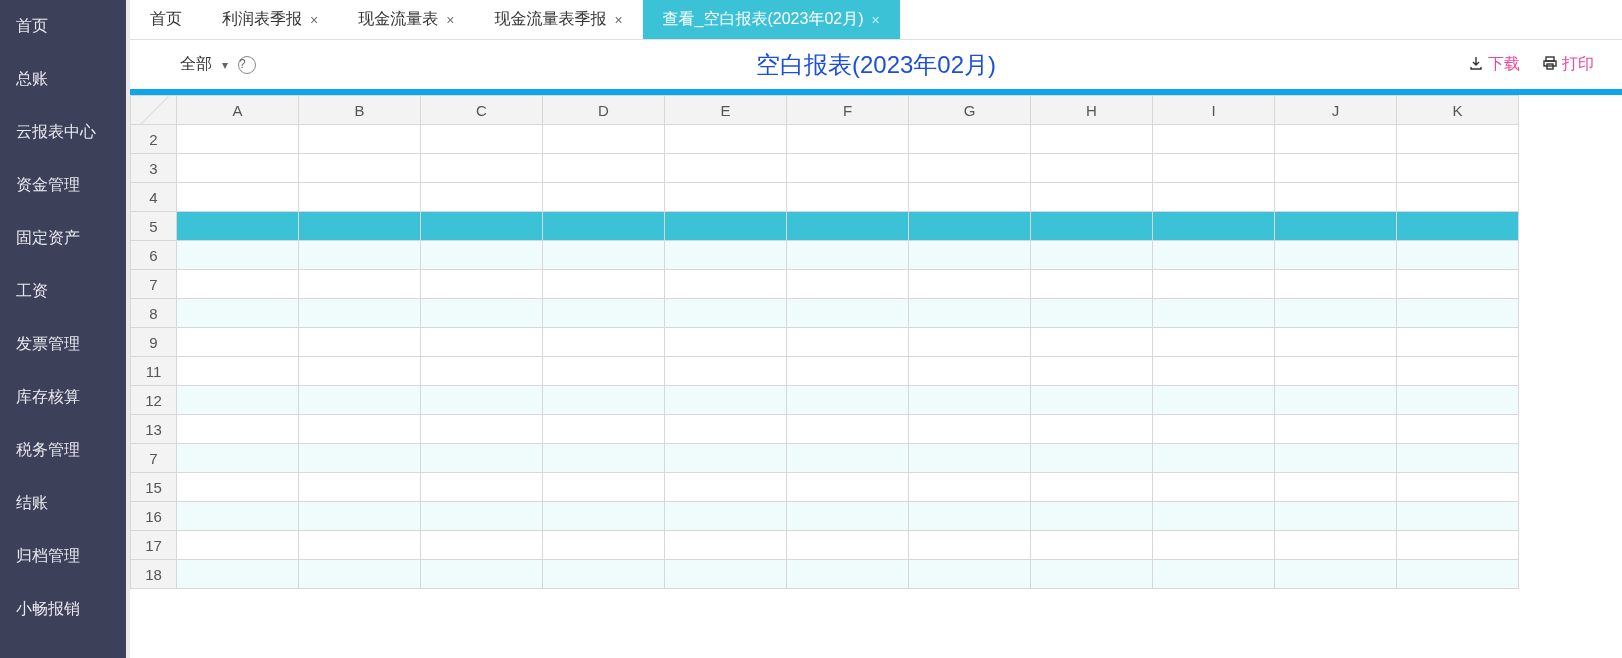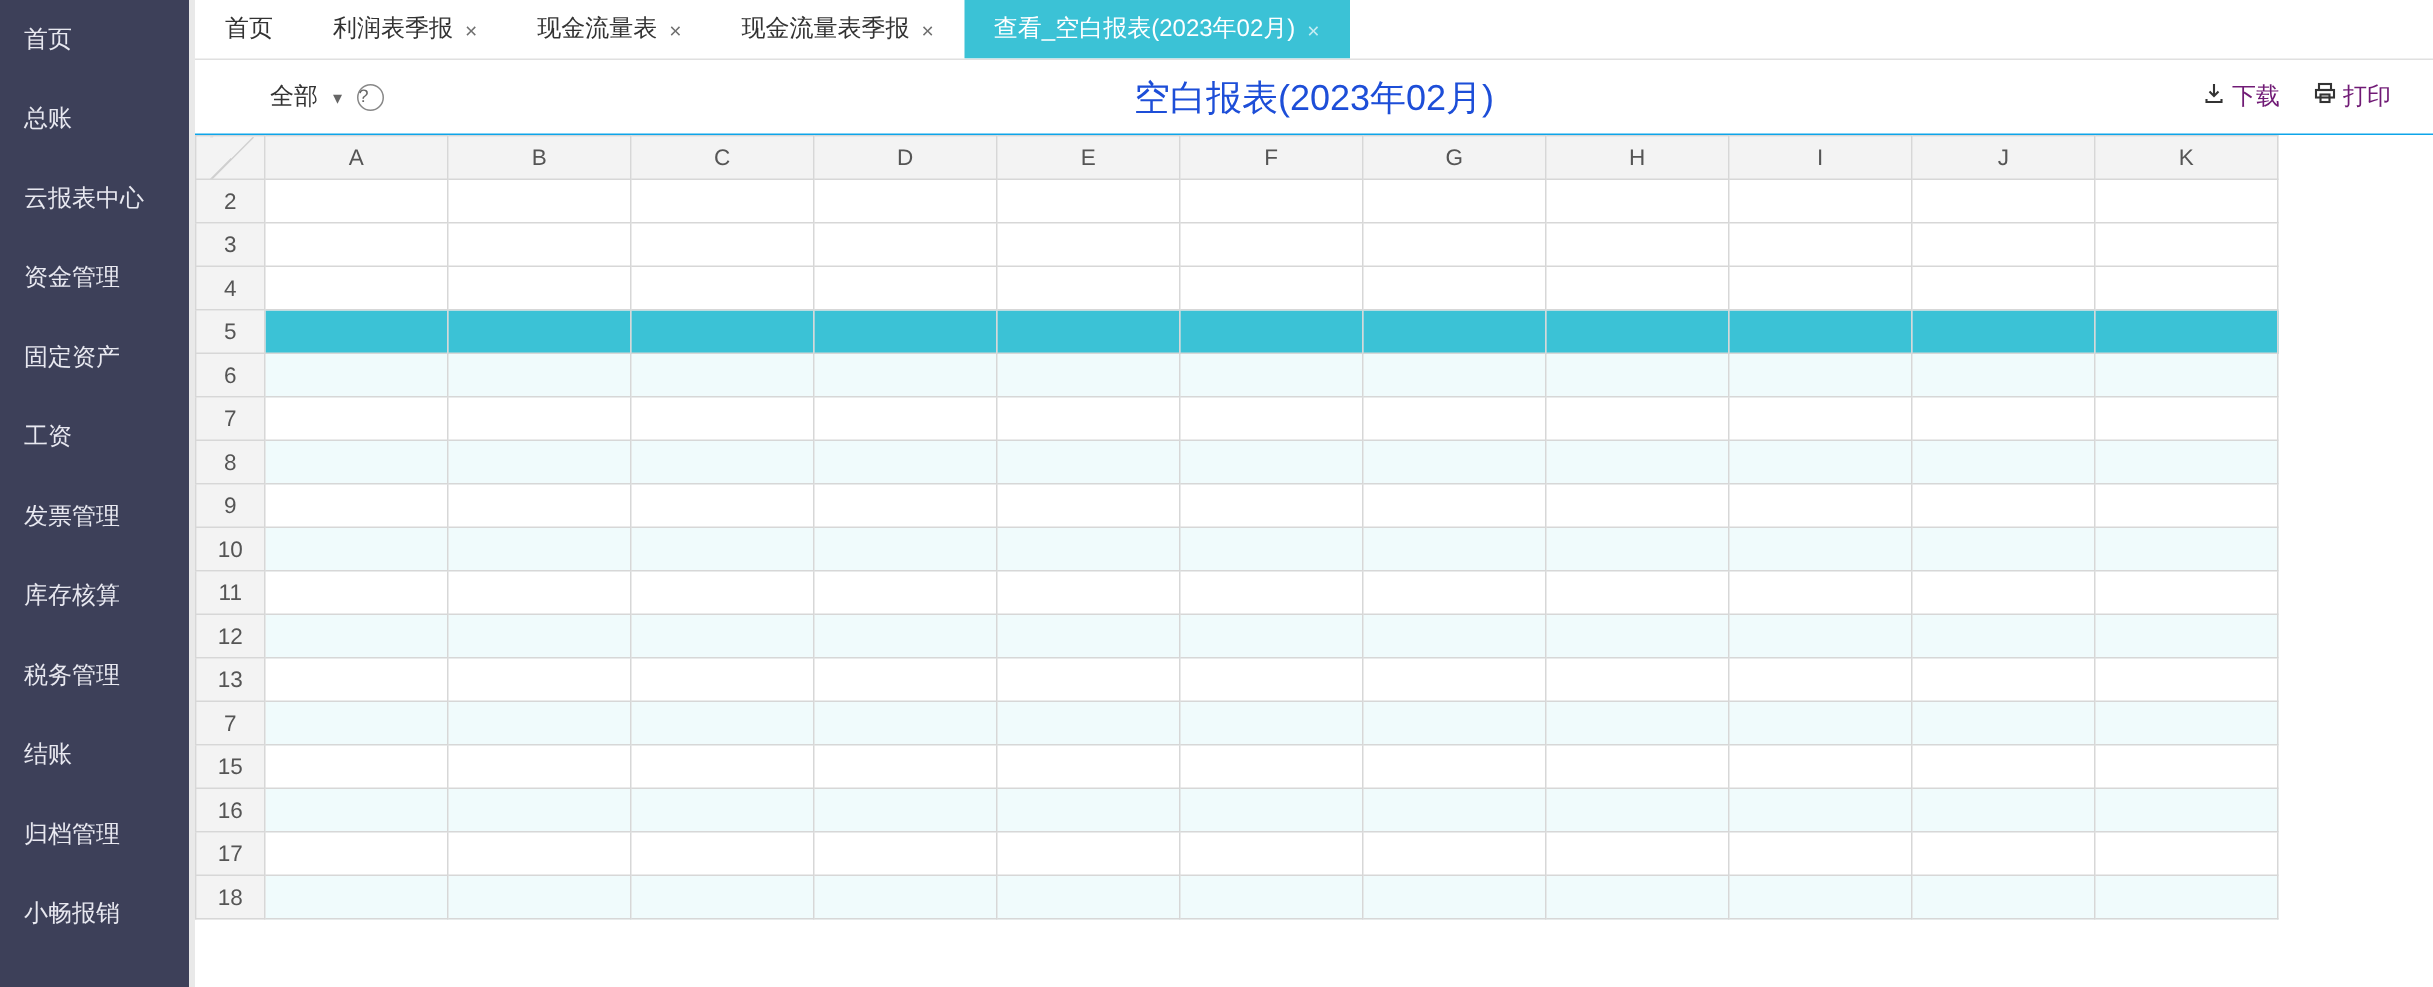--- a/index.html
+++ b/index.html
@@ -58,21 +58,21 @@
   }
   .tab .close { font-size: 14px; opacity: .7; cursor: pointer; }
   .tab.active .close { color: #fff; }
 
   
   .toolbar {
     display: flex;
     align-items: center;
     padding: 14px 28px 14px 50px;
     position: relative;
-    border-bottom: 1px solid #0ea5e9;
+    border-bottom: 6px solid #0ea5e9;
   }
   .toolbar .filter {
     display: flex;
     align-items: center;
     gap: 10px;
     font-size: 16px;
     color: #333;
   }
   .chev { font-size: 12px; color: #666; }
   .qmark {
@@ -84,21 +84,21 @@
     position: absolute;
     left: 50%; transform: translateX(-50%);
     font-size: 24px;
     color: #1d4ed8;
   }
   .toolbar .actions {
     margin-left: auto;
     display: flex;
     gap: 22px;
     font-size: 16px;
-    color: #701a75;
+    color: #ec4899;
   }
   .toolbar .actions .action {
     display: flex; align-items: center; gap: 4px; cursor: pointer;
   }
 
   
   .sheet {
     flex: 1;
     overflow: auto;
     background: #fff;
@@ -330,34 +330,20 @@
             <td></td>
             <td></td>
             <td></td>
             <td></td>
             <td></td>
             <td></td>
             <td></td>
             <td></td>
             <td></td>
           </tr>
-          <tr class="alt">
-            <td class="rowhdr">10</td>
-            <td></td>
-            <td></td>
-            <td></td>
-            <td></td>
-            <td></td>
-            <td></td>
-            <td></td>
-            <td></td>
-            <td></td>
-            <td></td>
-            <td></td>
-          </tr>
           <tr>
             <td class="rowhdr">11</td>
             <td></td>
             <td></td>
             <td></td>
             <td></td>
             <td></td>
             <td></td>
             <td></td>
             <td></td>

